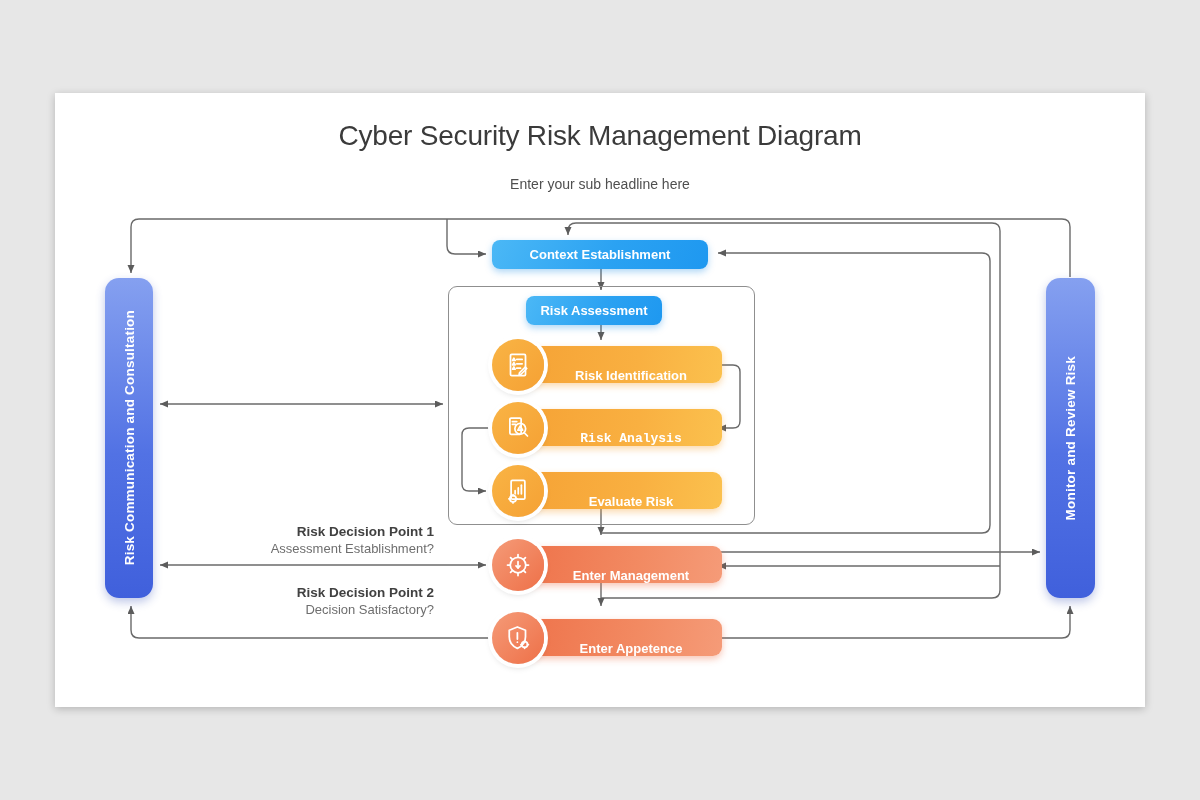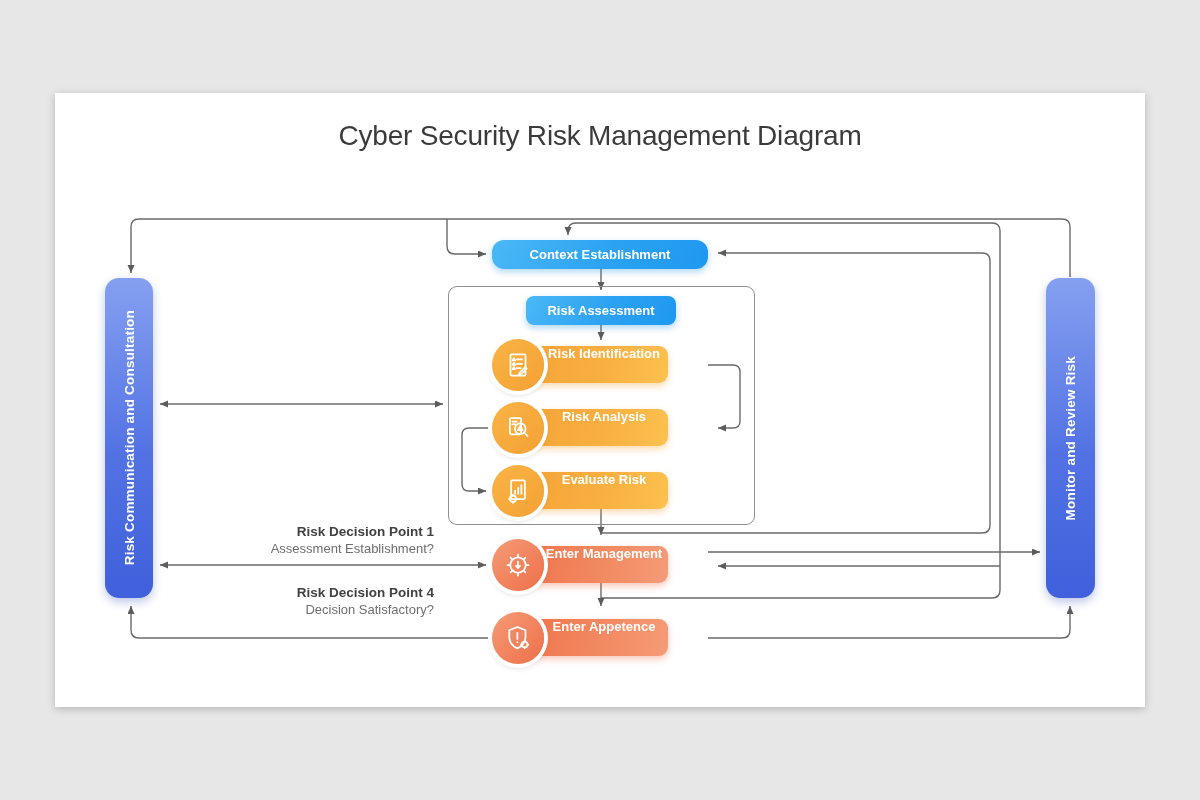--- a/index.html
+++ b/index.html
@@ -35,22 +35,22 @@
   }
   .vbar span{
     writing-mode:vertical-rl;transform:rotate(180deg);white-space:nowrap;
     color:#fff;font-size:13.5px;font-weight:bold;letter-spacing:.2px;
   }
   .groupbox{
     position:absolute;left:448px;top:286px;width:305px;height:237px;z-index:1;
     border:1.5px solid #8f8f8f;border-radius:9px;background:transparent;
   }
   .rowbar{
-    position:absolute;left:510px;width:158px;height:37px;z-index:2;
-    display:flex;align-items:flex-start;justify-content:center;padding-left:30px;box-sizing:border-box;
+    position:absolute;left:510px;width:212px;height:37px;z-index:2;
+    display:flex;align-items:flex-end;justify-content:center;padding-left:30px;box-sizing:border-box;
     color:#fff;font-size:13px;font-weight:bold;border-radius:9px;
   }
   .rowbar.orange{background:linear-gradient(100deg,#f5a134 0%,#f9b041 60%,#fbc14e 100%);
     box-shadow:0 3px 7px rgba(245,160,50,.40);}
   .rowbar.salmon{background:linear-gradient(100deg,#ee7048 0%,#f28a62 60%,#f59b78 100%);
     box-shadow:0 3px 7px rgba(238,112,72,.40);}
   .circ{
     position:absolute;left:492px;width:52px;height:52px;border-radius:50%;z-index:3;
     display:flex;align-items:center;justify-content:center;
     box-shadow:0 0 0 4px #ffffff,0 3px 7px rgba(0,0,0,.18);
@@ -63,20 +63,21 @@
   .decision .d-q{font-size:13px;color:#6e6e6e;margin-top:2px;}
   .ico{stroke:#ffffff;fill:none;stroke-width:1.4;stroke-linecap:round;stroke-linejoin:round;}
 </style>
 </head>
 <body>
 
 <div id="stage">
   <div class="slide"></div>
 
   <div class="title">Cyber Security Risk Management Diagram</div>
+  <div class="subtitle">Enter your sub headline here</div>
 
   <svg id="connectors" width="1200" height="800">
     <defs>
       <marker id="arr" markerWidth="9" markerHeight="8" refX="8" refY="3.5" orient="auto-start-reverse" markerUnits="userSpaceOnUse">
         <path d="M0 0 L8 3.5 L0 7 Z" fill="#5c5c5c"></path>
       </marker>
     </defs>
     <g stroke="#6a6a6a" stroke-width="1.4" fill="none">
       <path d="M131 273 V227 Q131 219 139 219 H1062 Q1070 219 1070 227 V277" marker-start="url(#arr)"></path>
       <path d="M447 219 V246 Q447 254 455 254 H486" marker-end="url(#arr)"></path>
@@ -97,47 +98,47 @@
     </g>
   </svg>
 
   <div class="vbar" style="left:105px;top:278px;width:48px;height:320px;">
     <span>Risk Communication and Consultation</span>
   </div>
   <div class="vbar" style="left:1046px;top:278px;width:49px;height:320px;">
     <span>Monitor and Review Risk</span>
   </div>
 
-  <div class="node pill-blue" style="left:492px;top:240px;width:216px;height:29px;border-radius:12px;">
+  <div class="node pill-blue" style="left:492px;top:240px;width:216px;height:29px;">
     <span>Context Establishment</span>
   </div>
 
   <div class="groupbox"></div>
 
-  <div class="node pill-blue" style="left:526px;top:296px;width:150px;height:29px;">
+  <div class="node pill-blue" style="left:526px;top:296px;width:136px;height:29px;">
     <span>Risk Assessment</span>
   </div>
 
   <div class="rowbar orange" style="top:346px;">
     <span>Risk Identification</span>
   </div>
   <div class="circ orange" style="top:339px;">
     <svg viewBox="0 0 24 24" class="ico">
       <rect x="6" y="3.5" width="12" height="17" rx="1"></rect>
       <path d="M8.7 6.6 l1 1.7 h-2 z"></path>
         <line x1="11" y1="7.5" x2="15.3" y2="7.5"></line>
       <path d="M8.7 10.1 l1 1.7 h-2 z"></path>
         <line x1="11" y1="11" x2="15.3" y2="11"></line>
       <path d="M8.7 13.6 l1 1.7 h-2 z"></path>
         <line x1="11" y1="14.5" x2="14" y2="14.5"></line>
       <path d="M13.2 18.2 l4.6 -4.6 l1.2 1.2 l-4.6 4.6 l-1.5 .3 z"></path>
     </svg>
   </div>
 
-  <div class="rowbar orange" style="top:409px;">
+  <div class="rowbar orange" style="top:409px;font-family:Liberation Mono, monospace;">
     <span>Risk Analysis</span>
   </div>
   <div class="circ orange" style="top:402px;">
     <svg viewBox="0 0 24 24" class="ico">
       <rect x="5.5" y="4" width="9" height="13" rx="1"></rect>
       <line x1="7.5" y1="6.8" x2="11" y2="6.8"></line>
         <line x1="7.5" y1="9" x2="10" y2="9"></line>
       <circle cx="13.8" cy="12.6" r="4.3"></circle>
       <path d="M13.8 10.4 l1.9 3.3 h-3.8 z"></path>
       <line x1="16.9" y1="15.7" x2="19.6" y2="18.4"></line>
@@ -194,16 +195,16 @@
       <line x1="14.3" y1="17.2" x2="15" y2="17.2"></line>
         <line x1="19.6" y1="17.2" x2="20.3" y2="17.2"></line>
     </svg>
   </div>
 
   <div class="decision" style="left:214px;top:524px;">
     <div class="d-title">Risk Decision Point 1</div>
     <div class="d-q">Assessment Establishment?</div>
   </div>
   <div class="decision" style="left:214px;top:585px;">
-    <div class="d-title">Risk Decision Point 4</div>
+    <div class="d-title">Risk Decision Point 2</div>
     <div class="d-q">Decision Satisfactory?</div>
   </div>
 </div>
 
 </body></html>

